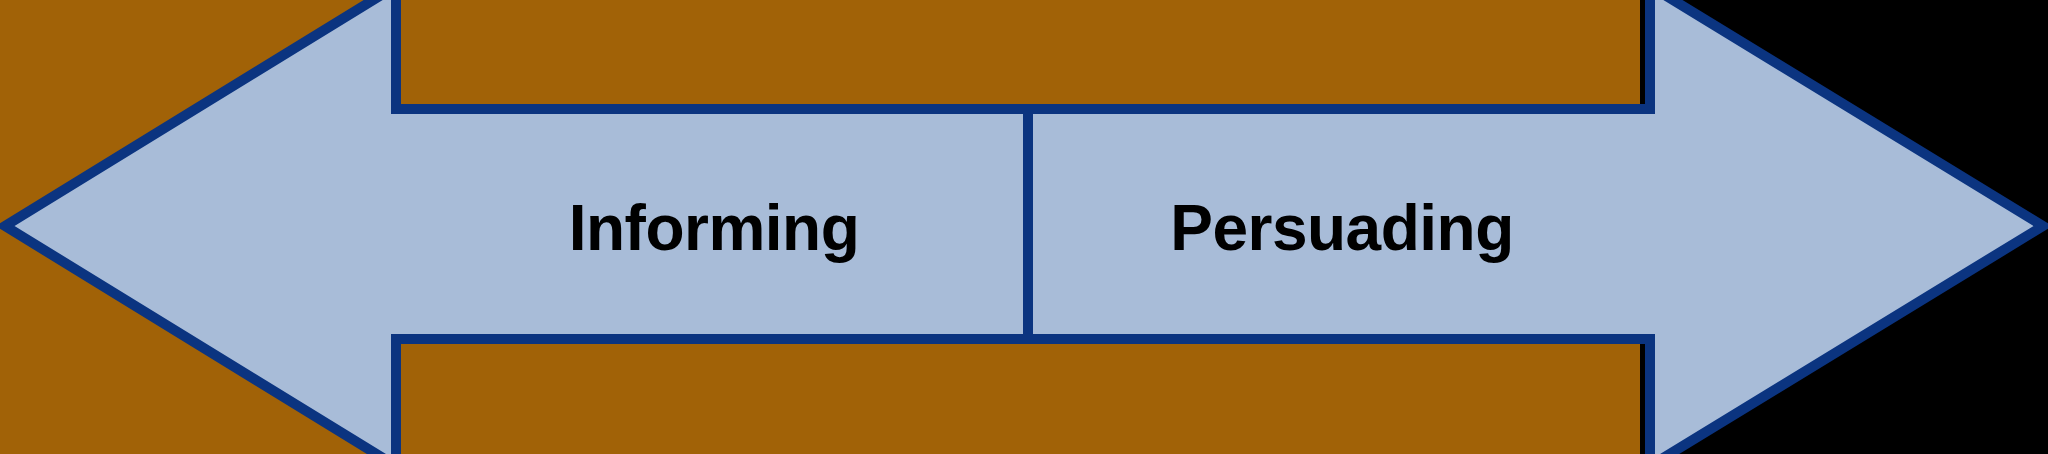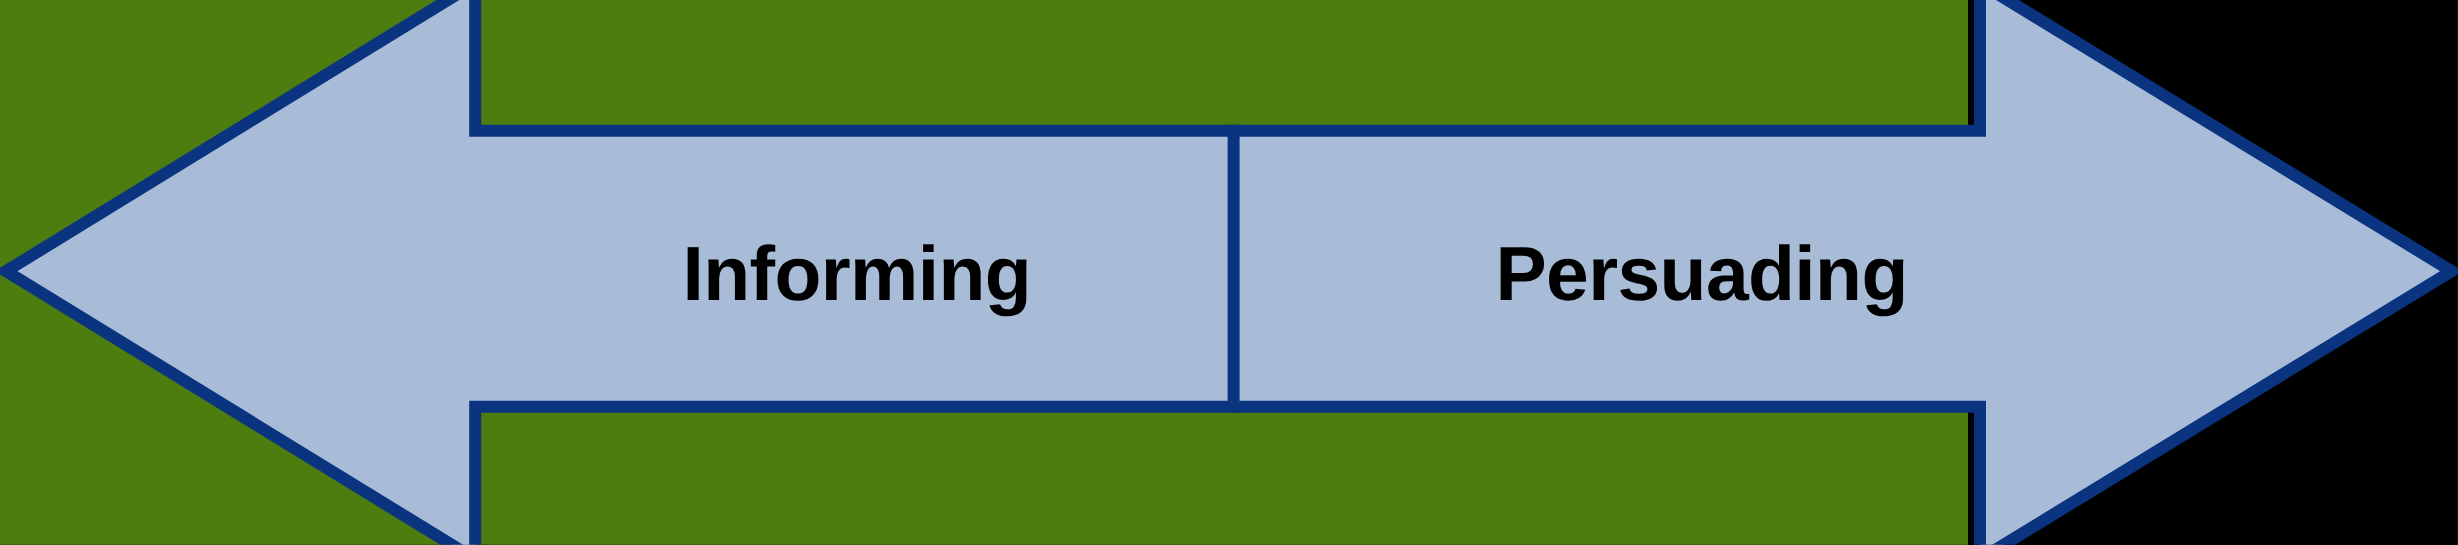--- a/index.html
+++ b/index.html
@@ -11,21 +11,21 @@
   body {
     width: 2048px;
     height: 454px;
     overflow: hidden;
     font-family: "Liberation Sans", sans-serif;
   }
   #diagram-canvas {
     position: relative;
     width: 1640px;
     height: 454px;
-    background: #4d7c0f;
+    background: #a16207;
   }
   #arrow-svg {
     position: absolute;
     top: 0;
     left: 0;
     width: 2048px;
     height: 454px;
     display: block;
   }
   .segment-label {
@@ -39,21 +39,21 @@
     letter-spacing: -0.5px;
     white-space: nowrap;
     text-align: center;
     -webkit-font-smoothing: antialiased;
   }
   #label-informing {
     left: 714px;
     top: 228px;
   }
   #label-persuading {
-    left: 1418px;
+    left: 1342px;
     top: 228px;
   }
 </style>
 </head>
 <body>
 
 <div id="diagram-canvas">
 
   <svg id="arrow-svg" viewBox="0 0 2048 454" preserveAspectRatio="none">
 

